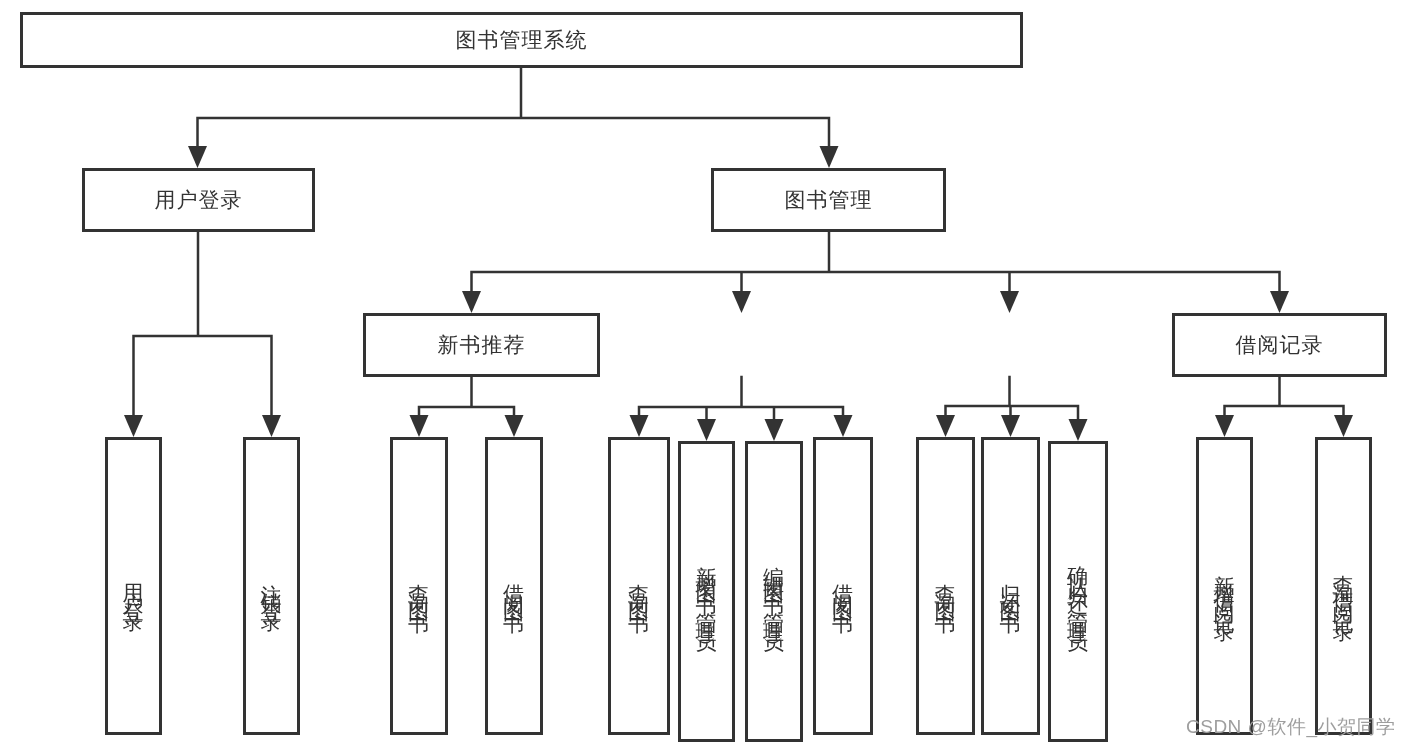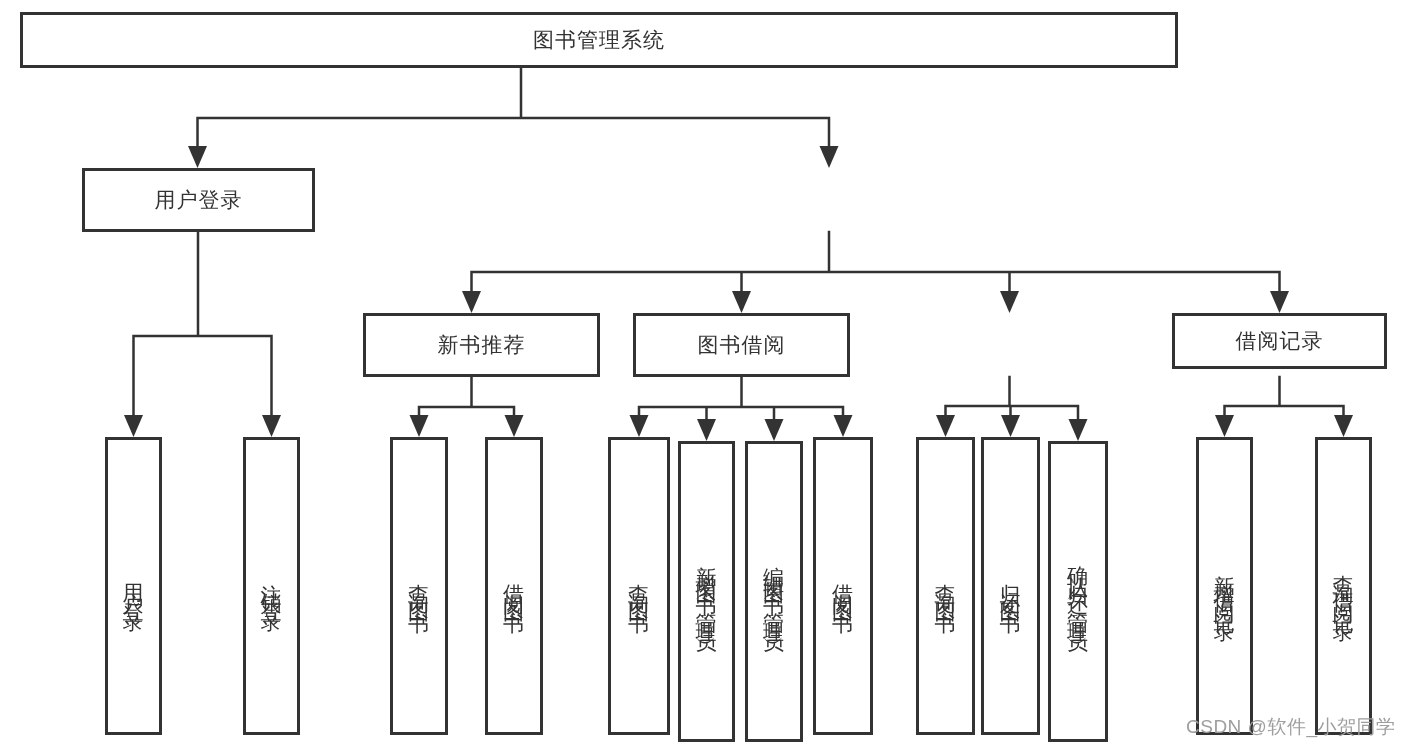--- a/index.html
+++ b/index.html
@@ -83,35 +83,35 @@
       <polygon class="ah" points="1068.5,419 1087.5,419 1078,441"></polygon>
     </g>
 
     <g>
       <path class="ln" d="M1279.5 377 V406 M1224.5 406 H1343.5 M1224.5 406 V415 M1343.5 406 V415"></path>
       <polygon class="ah" points="1215,415 1234,415 1224.5,437"></polygon>
       <polygon class="ah" points="1334,415 1353,415 1343.5,437"></polygon>
     </g>
   </svg>
 
-  <div class="box" style="left:20px;top:12px;width:1158px;height:56px">
+  <div class="box" style="left:20px;top:12px;width:1003px;height:56px">
     <span class="h-label">图书管理系统</span>
   </div>
 
   <div class="box" style="left:82px;top:168px;width:233px;height:64px">
     <span class="h-label">用户登录</span>
   </div>
+  <div class="box" style="left:711px;top:168px;width:235px;height:64px">
+    <span class="h-label">图书管理</span>
+  </div>
 
   <div class="box" style="left:363px;top:313px;width:237px;height:64px">
     <span class="h-label">新书推荐</span>
   </div>
-  <div class="box" style="left:633px;top:313px;width:217px;height:64px">
-    <span class="h-label">图书借阅</span>
-  </div>
-  <div class="box" style="left:1172px;top:313px;width:215px;height:56px">
+  <div class="box" style="left:1172px;top:313px;width:215px;height:64px">
     <span class="h-label">借阅记录</span>
   </div>
 
   <div class="box" style="left:105px;top:437px;width:57px;height:298px">
     <span class="v-label">用户登录</span>
   </div>
   <div class="box" style="left:243px;top:437px;width:57px;height:298px">
     <span class="v-label">注销登录</span>
   </div>
 

